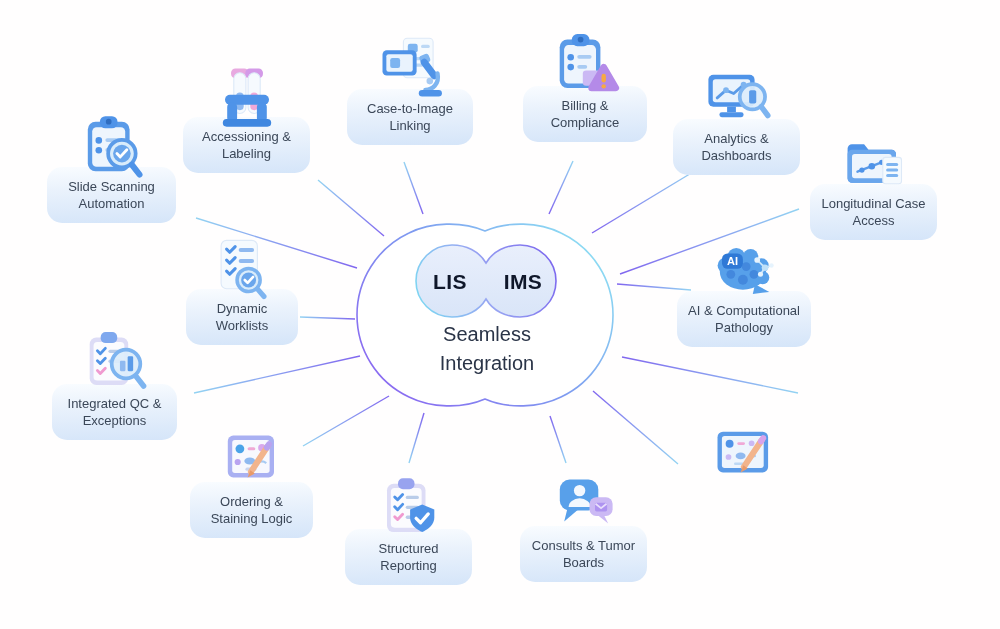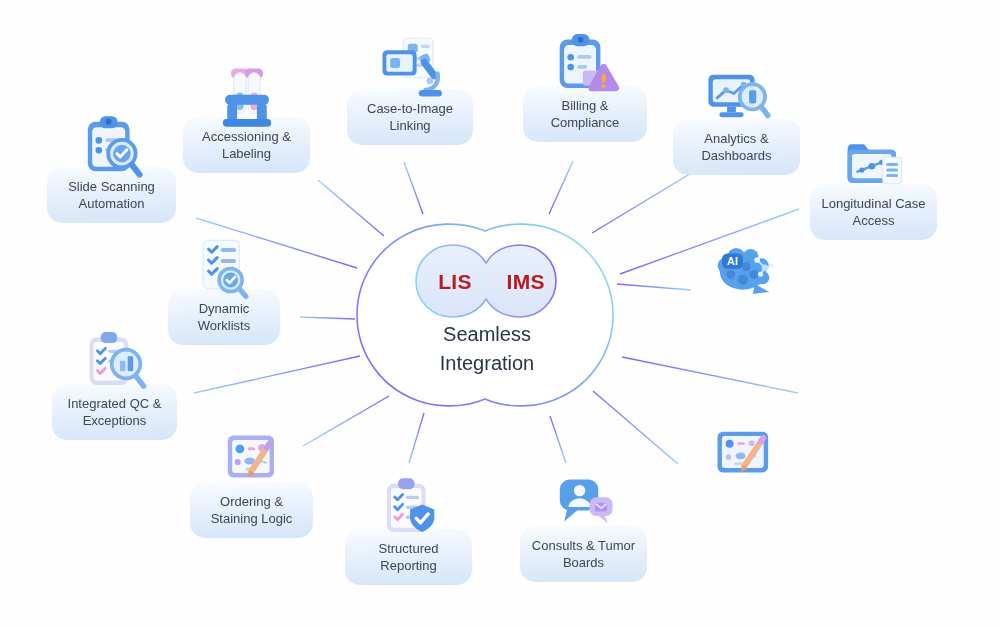--- a/index.html
+++ b/index.html
@@ -5,22 +5,22 @@
   html,body{margin:0;padding:0;background:#fff;}
   .canvas{position:relative;width:1000px;height:629px;background:#fffefe;overflow:hidden;
           font-family:"Liberation Sans",sans-serif;}
   .bg{position:absolute;left:0;top:0;}
   .node{position:absolute;display:flex;flex-direction:column;align-items:center;z-index:3;}
   .icon{position:relative;z-index:2;height:64px;display:flex;align-items:flex-start;justify-content:center;}
   .card{margin-top:-11px;width:100%;min-height:56px;border-radius:15px;box-sizing:border-box;
         background:linear-gradient(178deg,#f9fcff 0%,#eaf2fc 38%,#d5e5f9 100%);
         display:flex;align-items:center;justify-content:center;padding:9px 3px 10px;z-index:1;}
   .label{font-size:13px;line-height:17px;color:#3b4758;text-align:center;white-space:pre-line;}
-  .center-name{position:absolute;font-size:21px;font-weight:600;color:#b91c1c;letter-spacing:.4px;
-               text-align:right;z-index:4;}
+  .center-name{position:absolute;font-size:21px;font-weight:600;color:#0f172a;letter-spacing:.4px;
+               text-align:center;z-index:4;}
   .lis{left:428px;top:270px;width:44px;}
   .ims{left:501px;top:270px;width:44px;}
   .subtitle{position:absolute;left:387px;top:320px;width:200px;text-align:center;font-size:20px;
             line-height:29px;color:#2a3447;white-space:pre-line;z-index:4;}
 </style>
 </head>
 <body>
 
 <div class="canvas">
 
@@ -283,20 +283,24 @@
           <line x1="44" y1="20" x2="51" y2="27"></line>
             <line x1="51" y1="27" x2="47" y2="33"></line>
             <line x1="51" y1="27" x2="57" y2="25"></line>
         </g>
         <circle cx="44" cy="20" r="2.6" fill="#e6f3fd"></circle>
         <circle cx="51" cy="27" r="3" fill="#bfe0f8"></circle>
         <circle cx="47" cy="33" r="2.3" fill="#e6f3fd"></circle>
         <circle cx="57" cy="25" r="2" fill="#e6f3fd"></circle>
       </svg>
     </div>
+    <div class="card">
+      <span class="label">AI &amp; Computational
+Pathology</span>
+    </div>
   </div>
 
 
   <div class="node" style="left:682px;top:424px;width:126px">
     <div class="icon">
       <svg width="72" height="66" viewBox="0 0 64 60">
         <rect x="7" y="7" width="46" height="37" rx="5" fill="#5b9be8"></rect>
         <rect x="11" y="11" width="38" height="29" rx="2.5" fill="#eef5fd"></rect>
         <circle cx="18" cy="18" r="3.6" fill="#4f93e8"></circle>
         <rect x="25" y="16.5" width="7" height="2.6" rx="1.3" fill="#f0a9d6"></rect>
@@ -393,21 +397,21 @@
         <line x1="47.5" y1="13.8" x2="45.5" y2="16.8" stroke="#b9a3f0" stroke-width="5.5" stroke-linecap="round"></line>
         <path d="M28 44 L30.5 37.5 L34.5 40.5 Z" fill="#e89a6a"></path>
       </svg>
     </div>
     <div class="card">
       <span class="label">Ordering &amp;
 Staining Logic</span>
     </div>
   </div>
 
-  <div class="node" style="left:168px;top:236px;width:112px">
+  <div class="node" style="left:186px;top:236px;width:112px">
     <div class="icon">
       <svg width="72" height="66" viewBox="0 0 64 60">
         <rect x="13" y="4" width="33" height="44" rx="5" fill="#f5fafe" stroke="#dde9f7"></rect>
         <path d="M18 12 l2.8 2.8 l5 -5.2" stroke="#4f93e8" stroke-width="2.8" fill="none" stroke-linecap="round" stroke-linejoin="round"></path>
         <path d="M18 22 l2.8 2.8 l5 -5.2" stroke="#4f93e8" stroke-width="2.8" fill="none" stroke-linecap="round" stroke-linejoin="round"></path>
         <path d="M18 32 l2.8 2.8 l5 -5.2" stroke="#4f93e8" stroke-width="2.8" fill="none" stroke-linecap="round" stroke-linejoin="round"></path>
         <rect x="29" y="11" width="14" height="3.6" rx="1.8" fill="#8fb9f0"></rect>
         <rect x="29" y="21" width="14" height="3.6" rx="1.8" fill="#8fb9f0"></rect>
         <rect x="29" y="31" width="10" height="3.6" rx="1.8" fill="#8fb9f0"></rect>
         <circle cx="38" cy="40" r="10.5" fill="#d9ecfb" stroke="#7db4f0" stroke-width="3.2"></circle>

